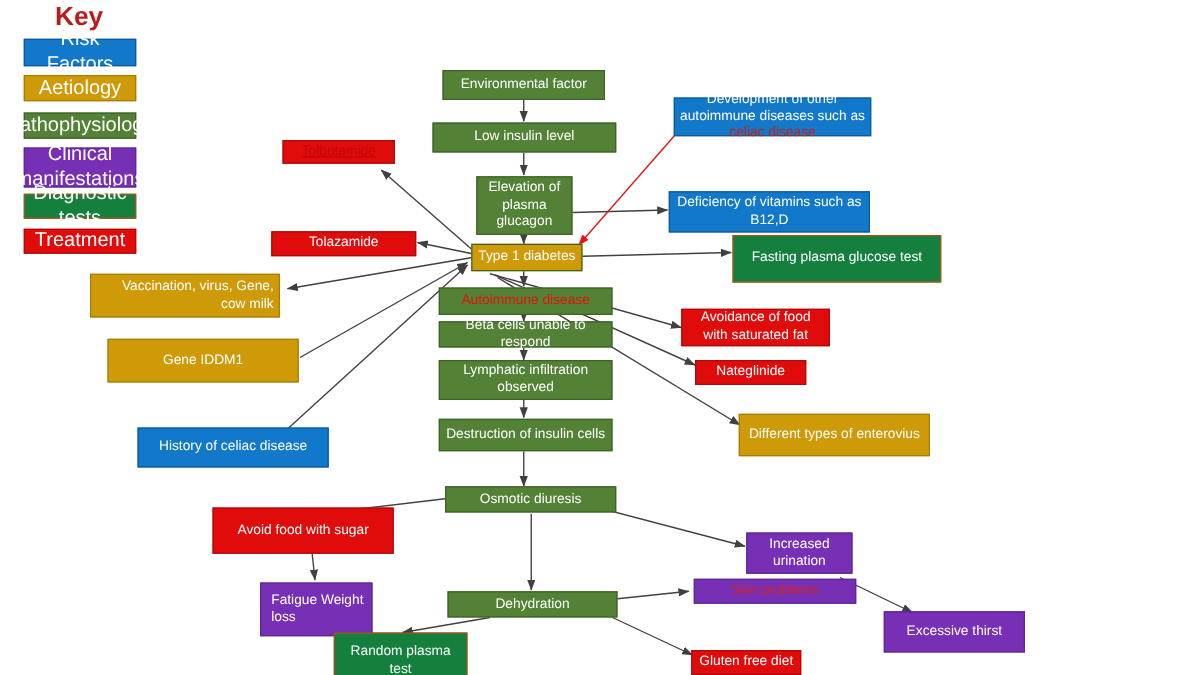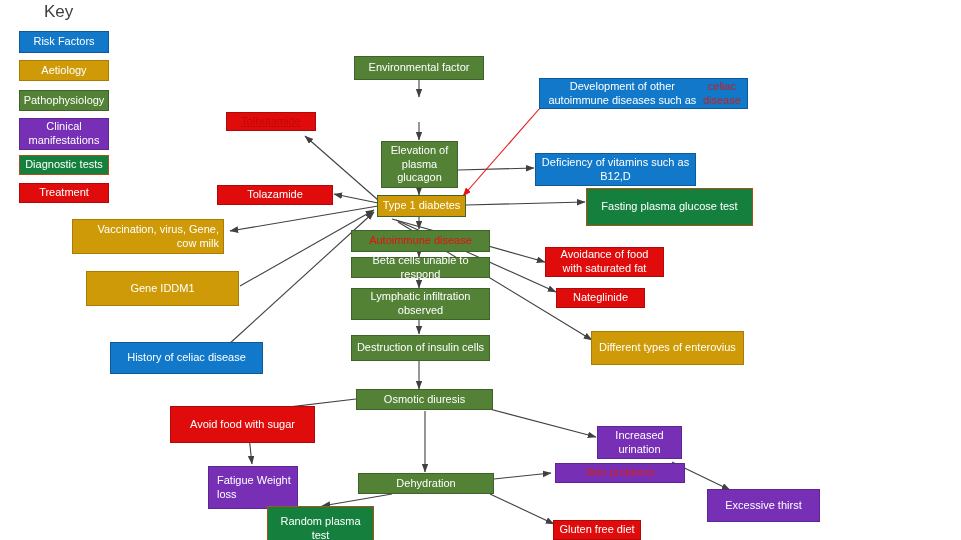--- a/index.html
+++ b/index.html
@@ -3,33 +3,33 @@
 <meta charset="utf-8">
 <style>
   html,body{margin:0;padding:0;background:#ffffff;}
   body{width:961px;height:540px;position:relative;overflow:hidden;
        font-family:"Liberation Sans","DejaVu Sans",sans-serif;}
   #canvas{position:absolute;left:0;top:0;width:961px;height:540px;}
   svg.edges{position:absolute;left:0;top:0;width:961px;height:540px;pointer-events:none;}
   .node{position:absolute;box-sizing:border-box;display:flex;align-items:center;
         justify-content:center;text-align:center;line-height:1.25;
         border:1px solid #808080;color:#ffffff;font-size:11px;padding:2px 4px;}
-  .node.kbox{font-size:11px;}
+  .node.kbox{font-size:16px;}
   .blue{background:#1279ca;border-color:#0d5a99;}
   .gold{background:#cf9a07;border-color:#a87c05;}
   .green{background:#538135;border-color:#3f6228;}
   .purple{background:#7730b5;border-color:#5d2690;}
   .orange{background:#15803d;border-color:#a85016;}
   .red{background:#e00c0c;border-color:#b00909;}
   .t1d{background:#cf9a07;border-color:#3f6228;}
   .redtext{color:#e81010;}
   .redonblue{color:#c2201b;}
   .redonpurple{color:#cf2424;}
   .darkred{color:#c40707;}
-  #key-title{position:absolute;left:44px;top:2px;font-size:17px;font-weight:normal;color:#404040;}
+  #key-title{position:absolute;left:44px;top:2px;font-size:21px;font-weight:bold;color:#b91c1c;}
   .keyrow{left:19px;width:90px;}
 </style>
 </head>
 <body>
 
 <div id="canvas">
 
   <svg class="edges" viewBox="0 0 961 540">
     <defs>
       <marker id="ah" markerWidth="9" markerHeight="9" refX="7.5" refY="3" orient="auto" markerUnits="strokeWidth">
@@ -88,33 +88,34 @@
   <div id="key-title">Key</div>
 
   <div class="node kbox blue keyrow" style="top:31px;height:22px;">Risk Factors</div>
   <div class="node kbox gold keyrow" style="top:60px;height:21px;">Aetiology</div>
   <div class="node kbox green keyrow" style="top:90px;height:21px;">Pathophysiology</div>
   <div class="node kbox purple keyrow" style="top:118px;height:32px;">Clinical manifestations</div>
   <div class="node kbox orange keyrow" style="top:155px;height:20px;">Diagnostic tests</div>
   <div class="node kbox red keyrow" style="top:183px;height:20px;">Treatment</div>
 
   <div class="node green" style="left:354px;top:56px;width:130px;height:24px;">Environmental factor</div>
+  <div class="node green" style="left:346px;top:98px;width:147px;height:24px;">Low insulin level</div>
   <div class="node green" style="left:381px;top:141px;width:77px;height:47px;">Elevation of plasma glucagon</div>
   <div class="node t1d" style="left:377px;top:195px;width:89px;height:22px;">Type 1 diabetes</div>
   <div class="node green redtext" style="left:351px;top:230px;width:139px;height:22px;">Autoimmune disease</div>
   <div class="node green" style="left:351px;top:257px;width:139px;height:21px;">Beta cells unable to respond</div>
   <div class="node green" style="left:351px;top:288px;width:139px;height:32px;">Lymphatic infiltration observed</div>
   <div class="node green" style="left:351px;top:335px;width:139px;height:26px;">Destruction of insulin cells</div>
   <div class="node green" style="left:356px;top:389px;width:137px;height:21px;">Osmotic diuresis</div>
   <div class="node green" style="left:358px;top:473px;width:136px;height:21px;">Dehydration</div>
 
   <div class="node red darkred" style="left:226px;top:112px;width:90px;height:19px;text-decoration:underline;">Tolbutamide</div>
   <div class="node red" style="left:217px;top:185px;width:116px;height:20px;">Tolazamide</div>
 
-  <div class="node blue" style="left:539px;top:78px;width:209px;height:31px;flex-direction:row;gap:0;">
+  <div class="node blue" style="left:539px;top:78px;width:158px;height:31px;flex-direction:column;gap:0;">
     <span>Development of other autoimmune diseases such as</span>
     <span class="redonblue">celiac disease</span>
   </div>
 
   <div class="node blue" style="left:535px;top:153px;width:161px;height:33px;">Deficiency of vitamins  such as B12,D</div>
   <div class="node orange" style="left:586px;top:188px;width:167px;height:38px;">Fasting plasma glucose test</div>
 
   <div class="node gold" style="left:72px;top:219px;width:152px;height:35px;justify-content:flex-start;text-align:right;padding-left:22px;">Vaccination, virus, Gene, cow milk</div>
   <div class="node gold" style="left:86px;top:271px;width:153px;height:35px;">Gene IDDM1</div>
   <div class="node blue" style="left:110px;top:342px;width:153px;height:32px;">History of celiac disease</div>

